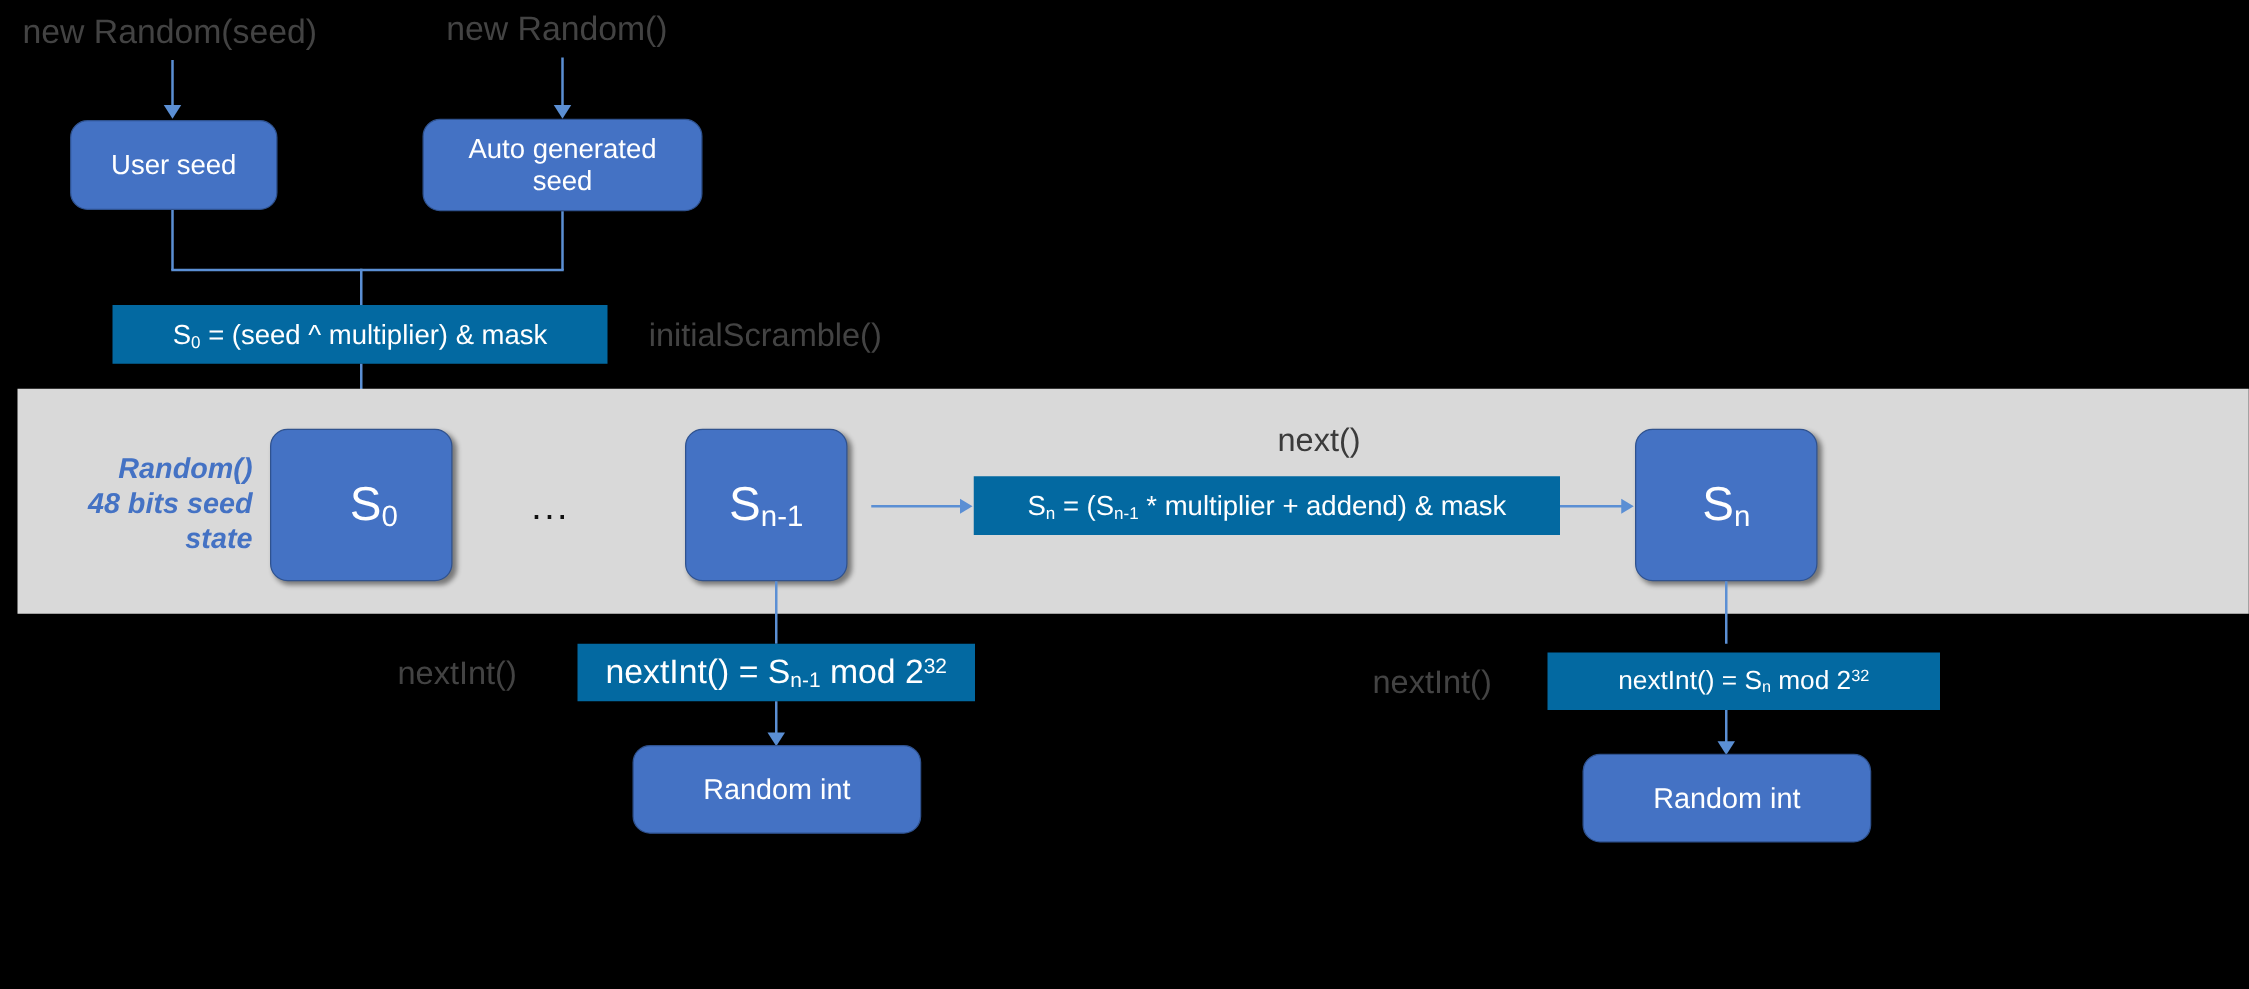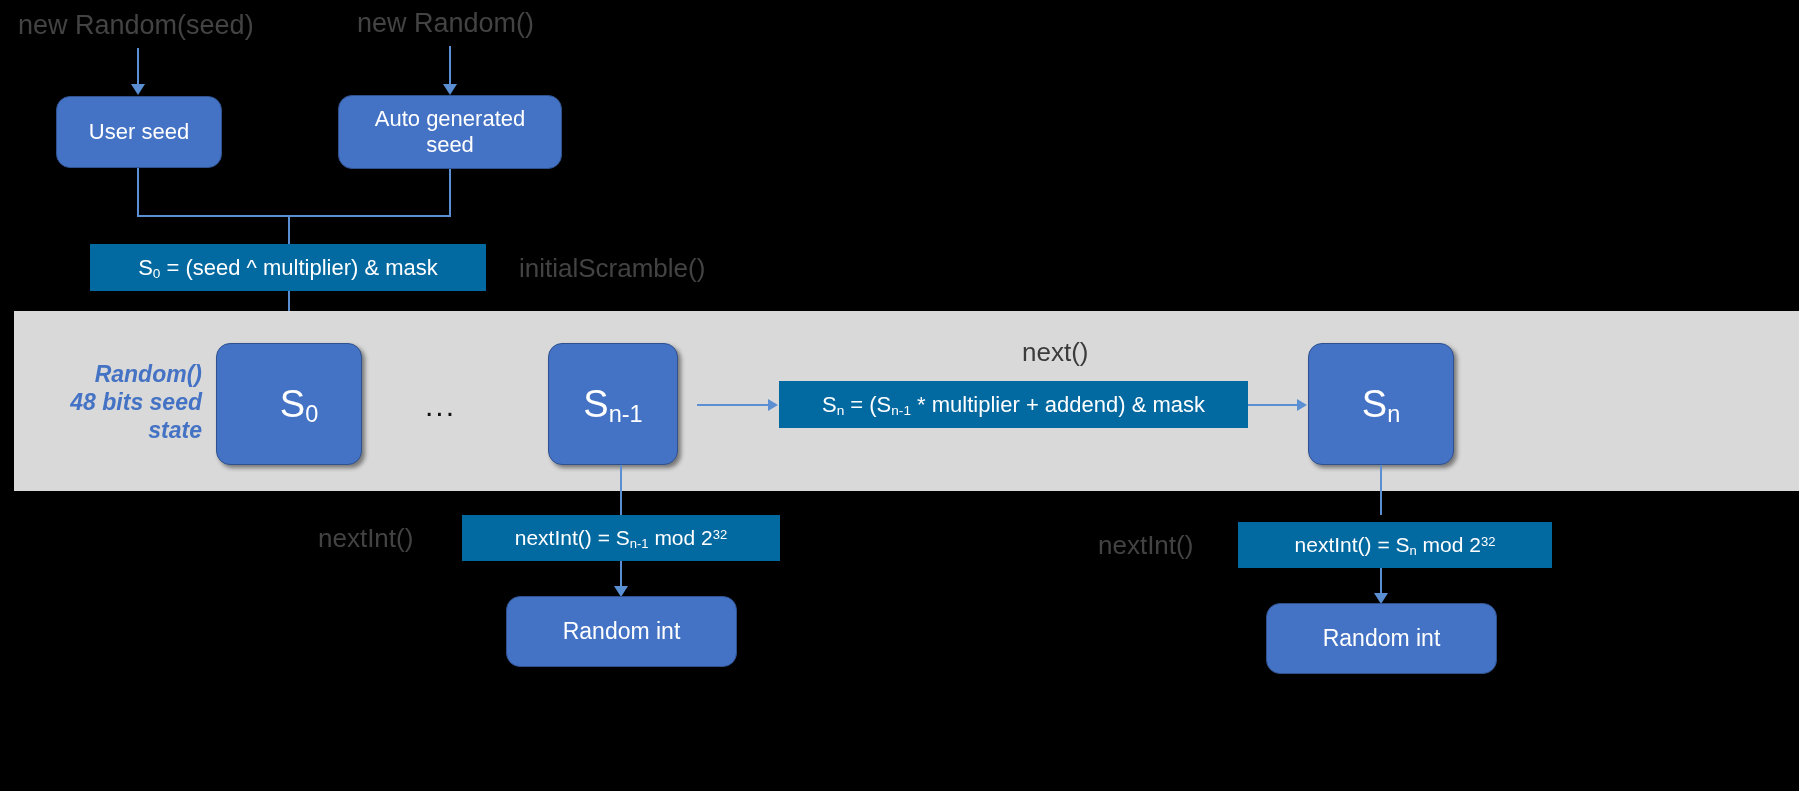--- a/index.html
+++ b/index.html
@@ -126,21 +126,21 @@
   <div class="arrow-right" style="left:1297px;top:399px;"></div>
 
   <div class="node rbox" style="left:1308px;top:343px;width:146px;height:122px;font-size:38px;">
     <span><span>S</span><sub>n</sub></span>
   </div>
 
   <div class="conn vline" style="left:620px;top:465px;height:50px;"></div>
 
   <div class="caption" style="left:318px;top:523px;font-size:26px;">nextInt()</div>
 
-  <div class="node dbox" style="left:462px;top:515px;width:318px;height:46px;font-size:21px;text-align:right;">
+  <div class="node dbox" style="left:462px;top:515px;width:318px;height:46px;font-size:27px;text-align:right;">
     <span><span>nextInt() = S</span><sub>n-1</sub><span> mod 2</span><sup>32</sup></span>
   </div>
 
   <div class="conn vline" style="left:620px;top:561px;height:28px;"></div>
   <div class="arrow-down" style="left:614px;top:586px;"></div>
 
   <div class="node rbox" style="left:506px;top:596px;width:231px;height:71px;font-size:23px;">Random int</div>
 
   <div class="conn vline" style="left:1380px;top:465px;height:50px;"></div>
 

